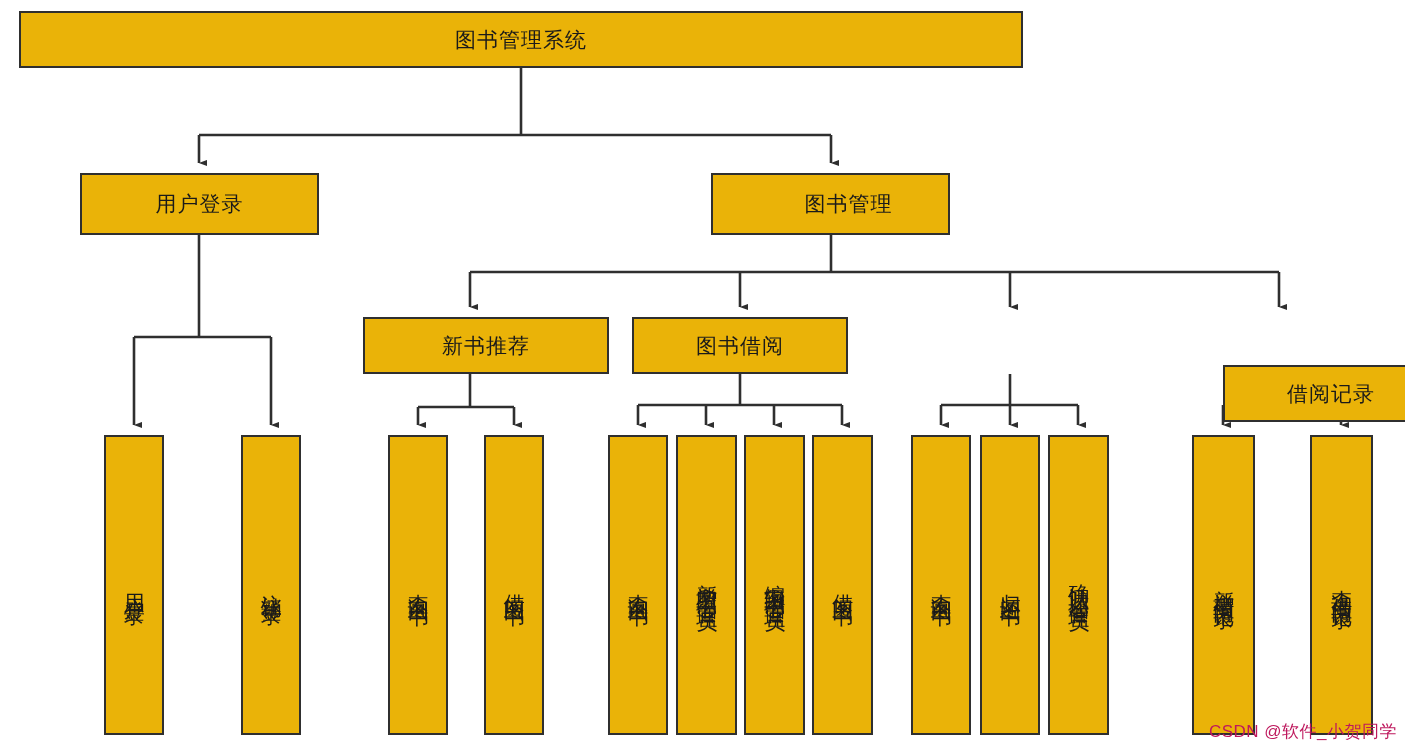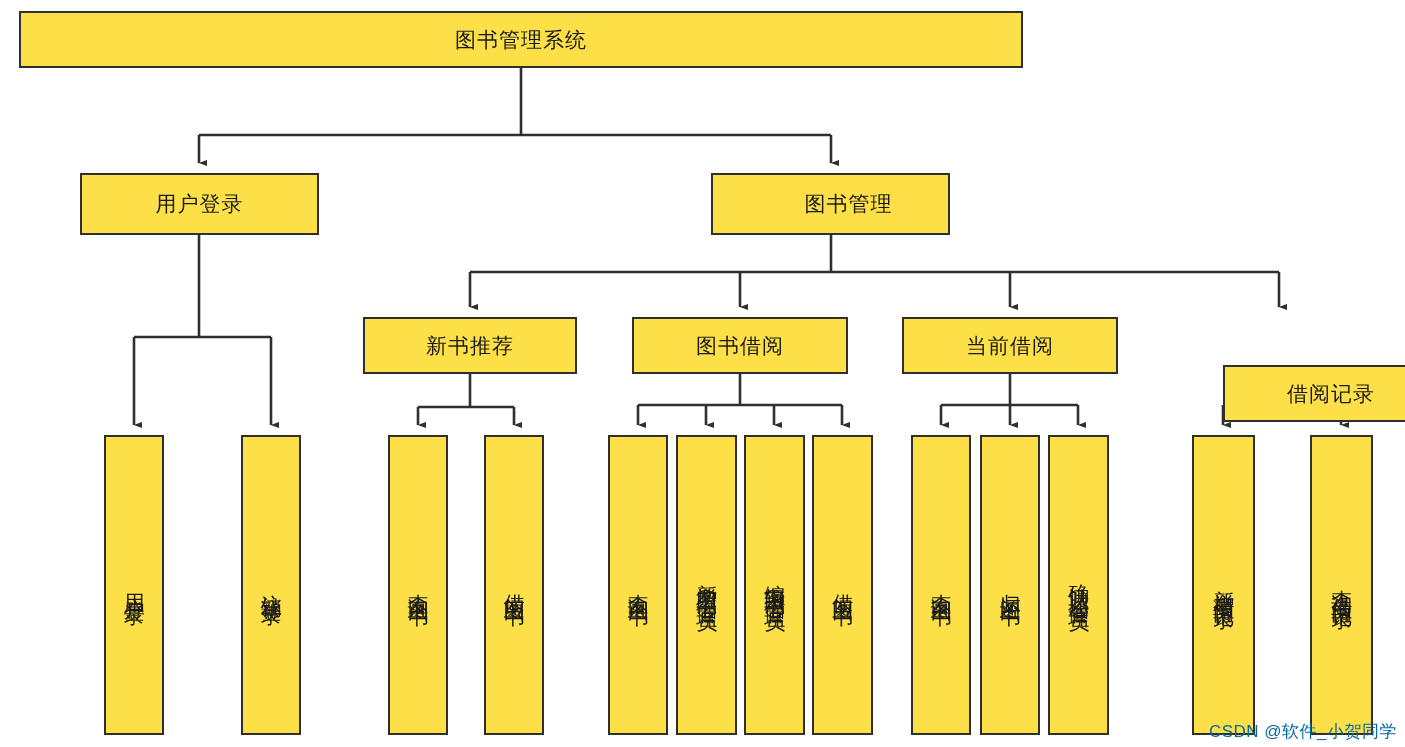--- a/index.html
+++ b/index.html
@@ -25,21 +25,21 @@
     position: absolute;
     left: 0;
     top: 0;
     width: 1405px;
     height: 747px;
     pointer-events: none;
   }
   .node {
     position: absolute;
     box-sizing: border-box;
-    background: #fde047;
+    background: #eab308;
     border: 2.5px solid #2f2f2f;
     display: flex;
     align-items: center;
     justify-content: center;
     text-align: center;
     color: #1a1a1a;
   }
   .node.horizontal {
     font-size: 21px;
     letter-spacing: 1px;
@@ -60,21 +60,21 @@
     white-space: nowrap;
   }
   .node-label {
     display: block;
   }
   #watermark {
     position: absolute;
     right: 8px;
     bottom: 4px;
     font-size: 17px;
-    color: #0369a1;
+    color: #be185d;
     letter-spacing: 0.5px;
     white-space: nowrap;
   }
 </style>
 </head>
 <body>
 
 <div id="diagram-root">
 
   <svg class="connectors" viewBox="0 0 1405 747" xmlns="http://www.w3.org/2000/svg">
@@ -152,31 +152,28 @@
   </div>
 
   <div class="node vertical" style="left:104px; top:435px; width:60px; height:300px;">
     <span class="node-label">用户登录</span>
   </div>
 
   <div class="node vertical" style="left:241px; top:435px; width:60px; height:300px;">
     <span class="node-label">注销登录</span>
   </div>
 
-  <div class="node horizontal" style="left:363px; top:317px; width:214px; height:57px;">
+  <div class="node horizontal" style="left:363px; top:317px; width:246px; height:57px;">
     <span class="node-label">新书推荐</span>
   </div>
 
   <div class="node horizontal" style="left:632px; top:317px; width:216px; height:57px;justify-content:center;">
     <span class="node-label">图书借阅</span>
   </div>
 
-  <div class="node horizontal" style="left:902px; top:317px; width:216px; height:57px;">
-    <span class="node-label">当前借阅</span>
-  </div>
 
   <div class="node horizontal" style="left:1223px; top:317px; width:216px; height:57px;margin-top:48px;">
     <span class="node-label">借阅记录</span>
   </div>
 
   <div class="node vertical" style="left:388px; top:435px; width:60px; height:300px;">
     <span class="node-label">查询图书</span>
   </div>
 
   <div class="node vertical" style="left:484px; top:435px; width:60px; height:300px;">

